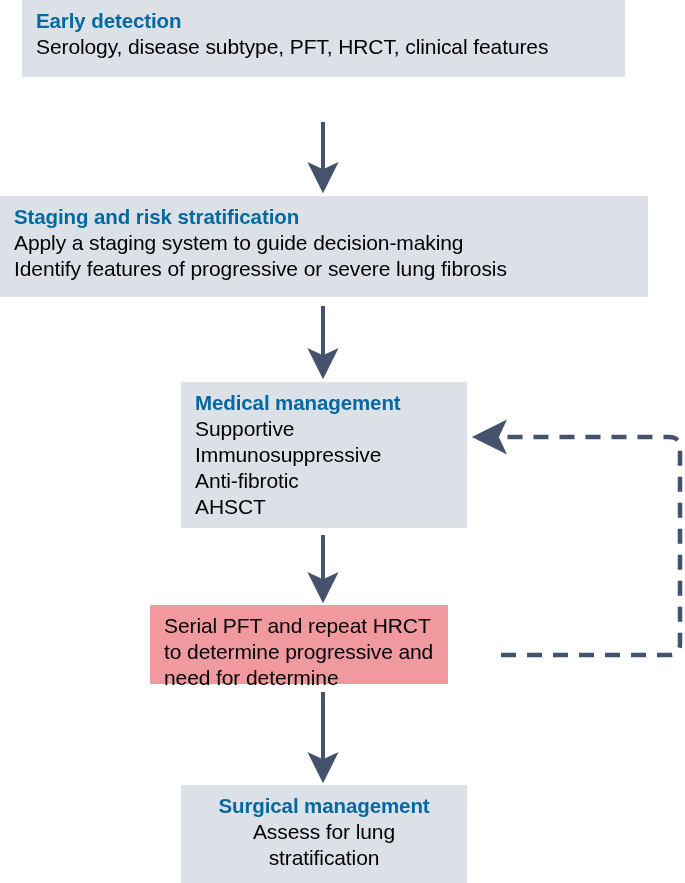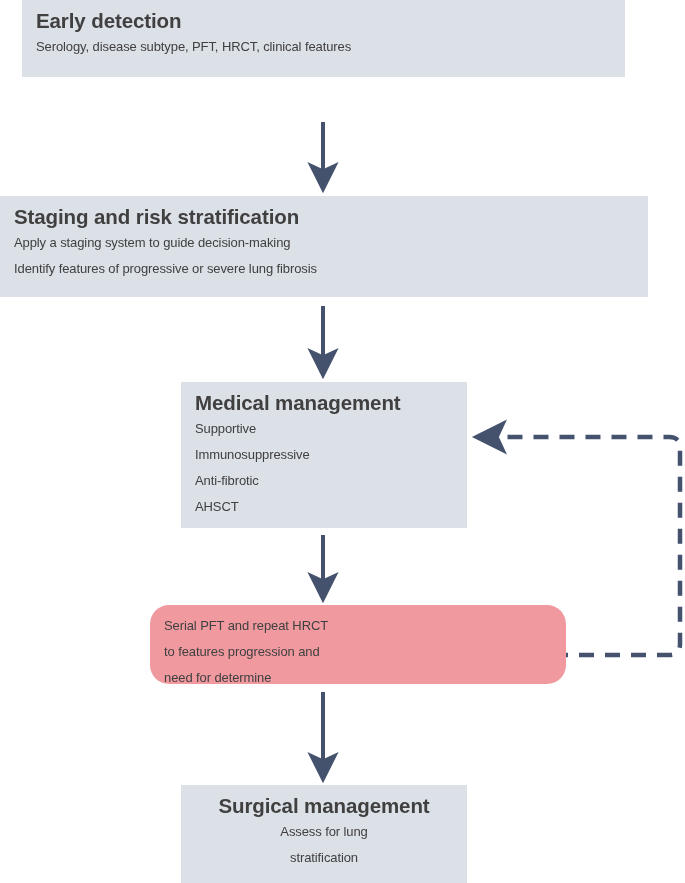--- a/index.html
+++ b/index.html
@@ -30,37 +30,37 @@
     padding: 8px 14px 10px 14px;
   }
   .node.alert {
     background: #f09aa0;
   }
   .node .title {
     font-weight: bold;
     font-size: 20.5px;
     line-height: 26px;
     letter-spacing: -0.1px;
-    color: #404040;
+    color: #0369a1;
     white-space: nowrap;
   }
   .node .line {
     font-weight: normal;
-    font-size: 13px;
+    font-size: 21px;
     line-height: 26px;
     letter-spacing: -0.1px;
-    color: #404040;
+    color: #000000;
     white-space: nowrap;
   }
 
   
   #node-early-detection   { left: 22px;  top: 0px;   width: 603px; height: 77px; }
   #node-staging           { left: 0px;   top: 196px; width: 648px; height: 101px; }
   #node-medical           { left: 181px; top: 382px; width: 286px; height: 146px; }
-  #node-monitoring        { left: 150px; top: 605px; width: 416px; height: 79px; border-radius: 19px; }
+  #node-monitoring        { left: 150px; top: 605px; width: 298px; height: 79px; }
   #node-surgical          { left: 181px; top: 785px; width: 286px; height: 98px; text-align: center; }
 
   .svg-layer {
     position: absolute;
     left: 0; top: 0;
     width: 685px;
     height: 883px;
     pointer-events: none;
   }
 </style>
@@ -114,21 +114,21 @@
   <div class="node" id="node-medical">
     <div class="title">Medical management</div>
     <div class="line">Supportive</div>
     <div class="line">Immunosuppressive</div>
     <div class="line">Anti-fibrotic</div>
     <div class="line">AHSCT</div>
   </div>
 
   <div class="node alert" id="node-monitoring">
     <div class="line">Serial PFT and repeat HRCT</div>
-    <div class="line">to features progression and</div>
+    <div class="line">to determine progressive and</div>
     <div class="line">need for determine</div>
   </div>
 
   <div class="node" id="node-surgical">
     <div class="title">Surgical management</div>
     <div class="line">Assess for lung</div>
     <div class="line">stratification</div>
   </div>
 
 </div>

